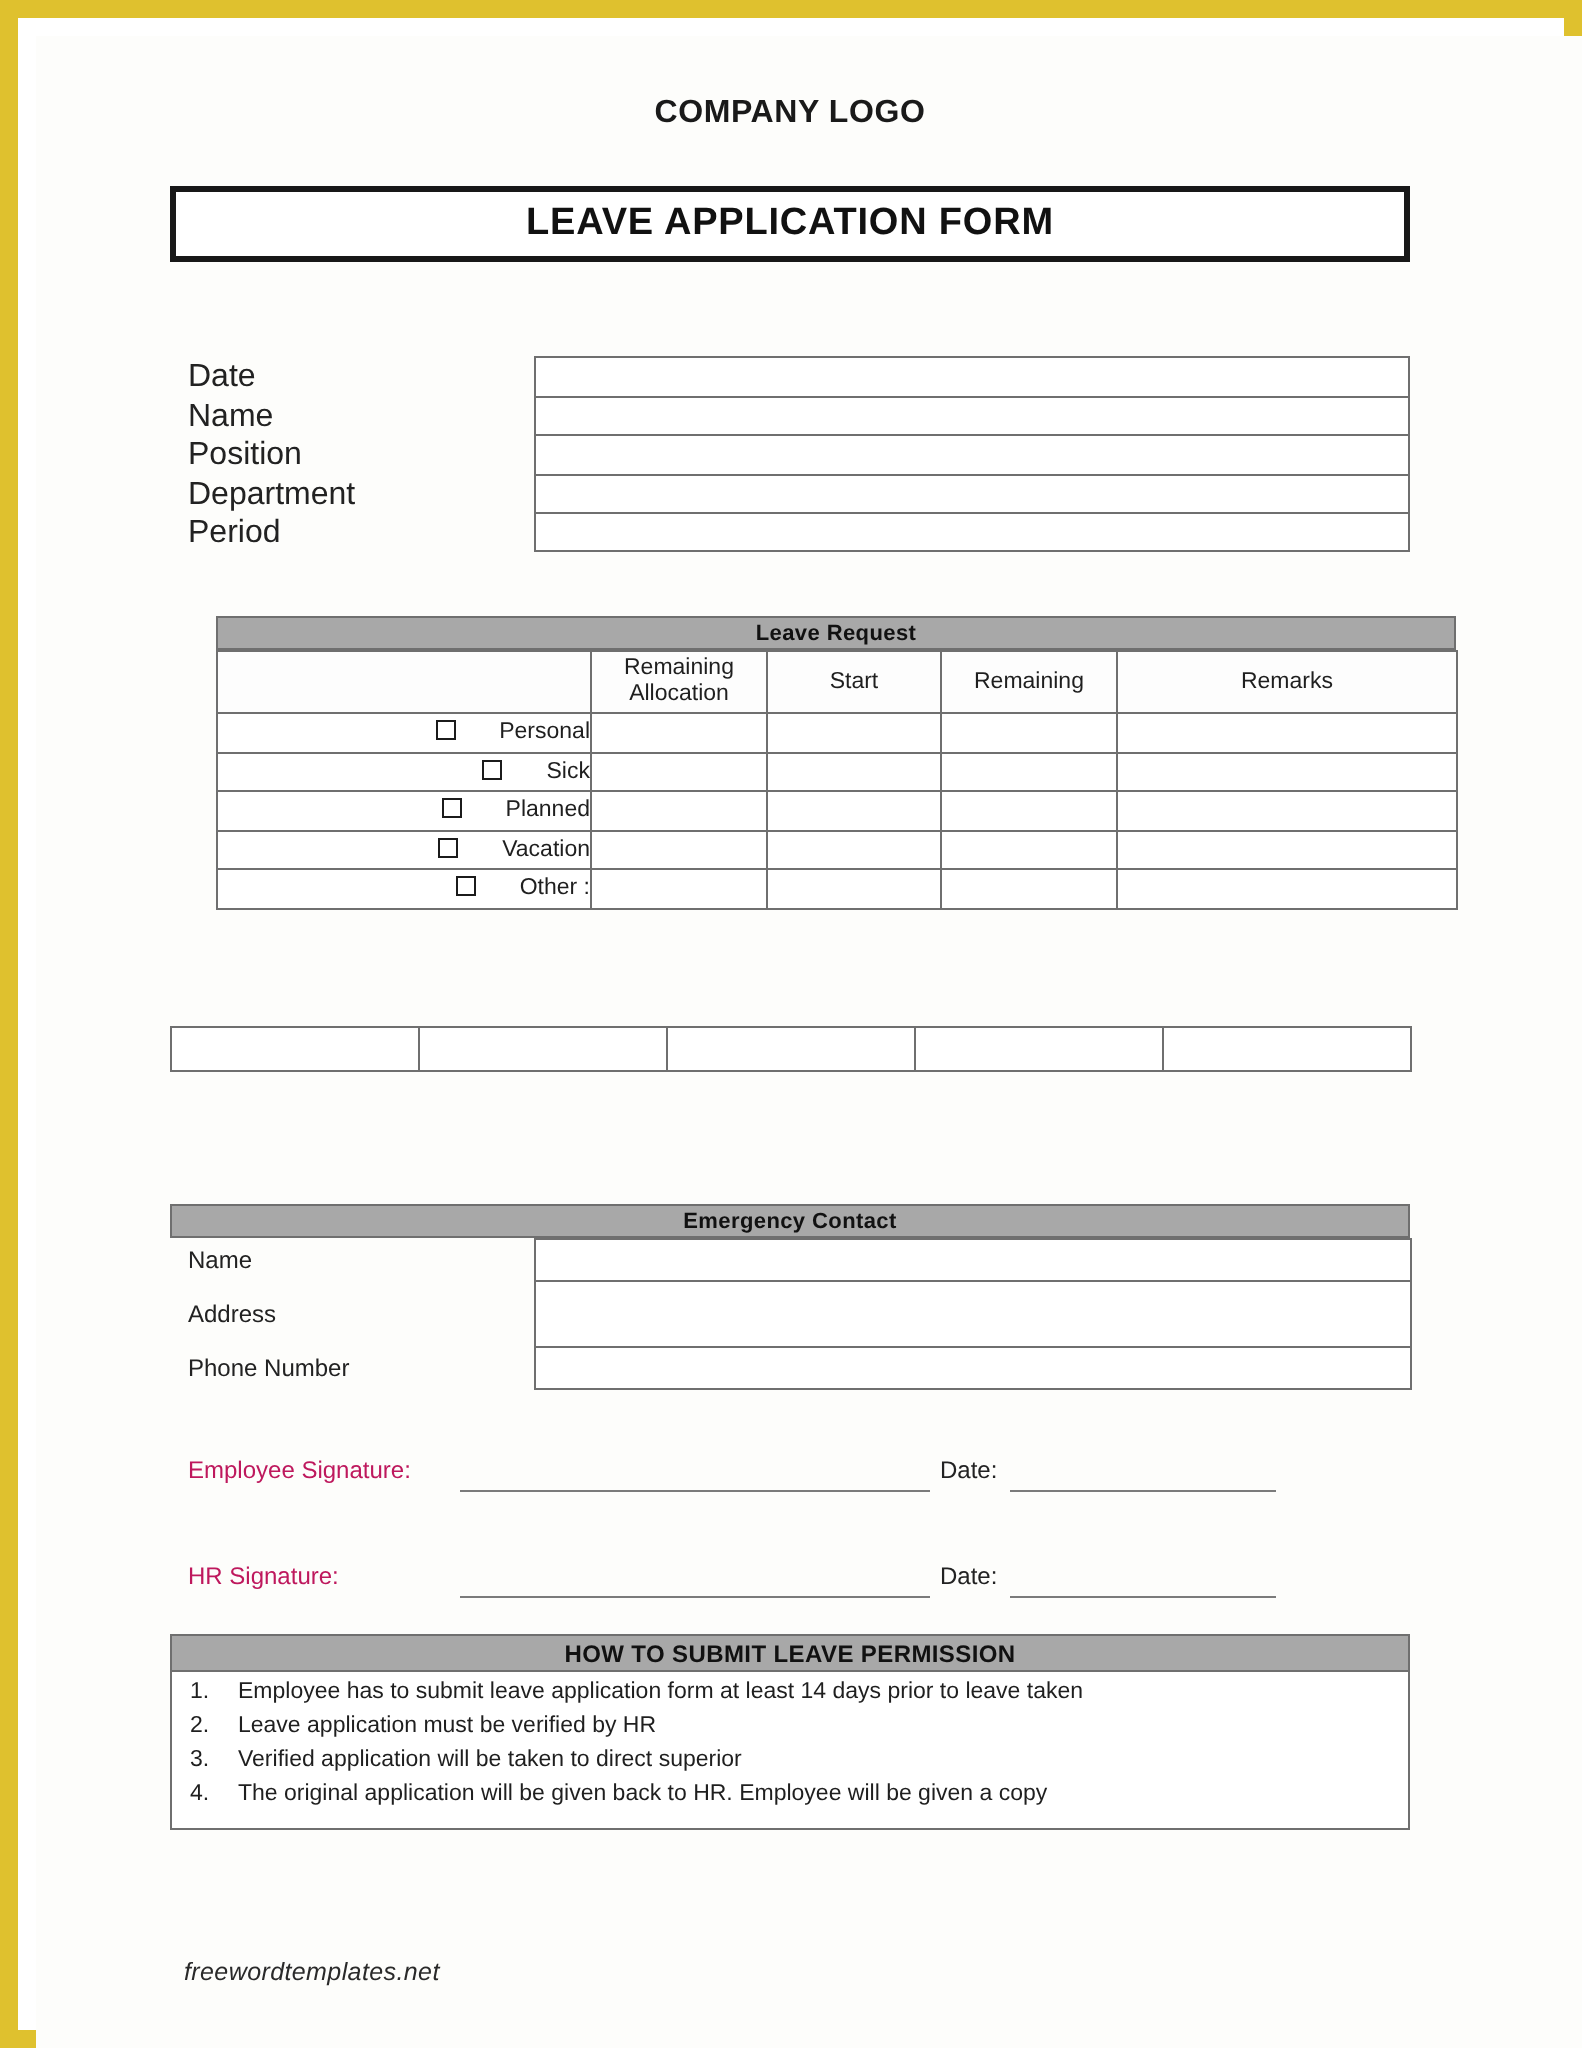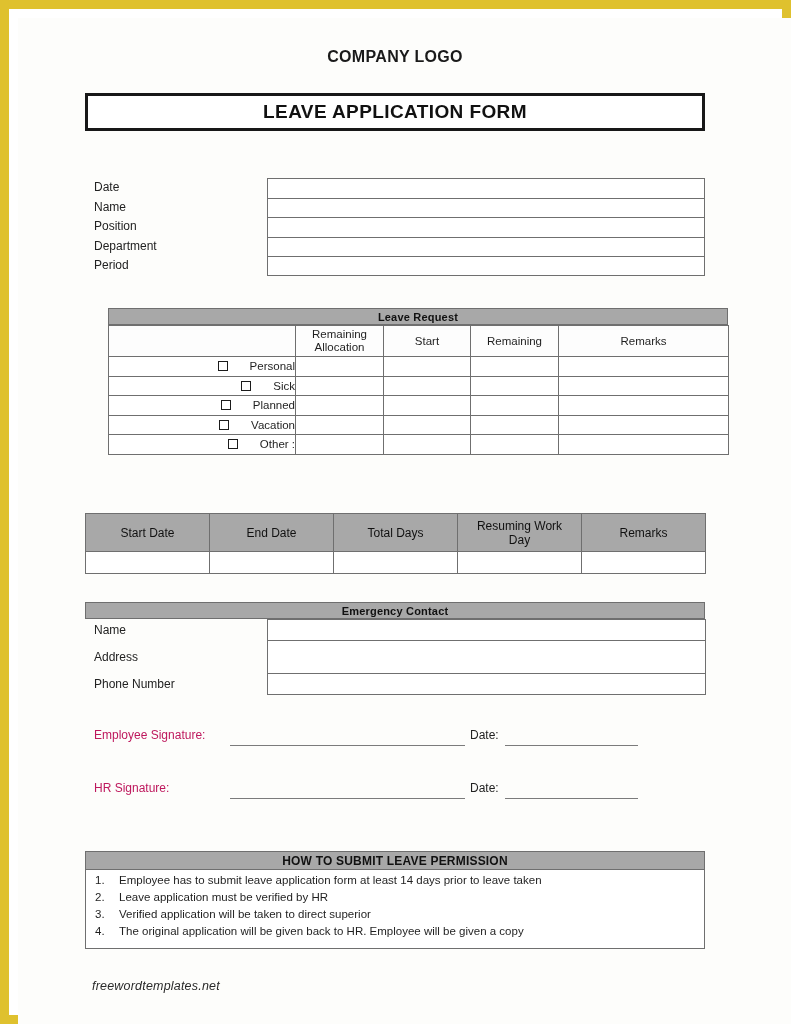--- a/index.html
+++ b/index.html
@@ -69,21 +69,21 @@
 
   
   .id-fields { position: absolute; left: 85px; top: 178px; width: 620px; }
   .id-row {
     position: relative;
     height: 19.5px;
   }
   .id-label {
     position: absolute;
     left: 9px; top: 2px;
-    font-size: 12px;
+    font-size: 16px;
     color: #222222;
   }
   .id-input {
     position: absolute;
     left: 182px; top: 0;
     width: 438px; height: 19.5px;
     box-sizing: border-box;
     border: 1px solid #6f6f6f;
     border-bottom: none;
     background: #ffffff;
@@ -356,30 +356,20 @@
   <div class="section" style="top:513px;">
     <table class="grid">
       <colgroup>
         <col style="width:124px">
           <col style="width:124px">
           <col style="width:124px">
           <col style="width:124px">
           <col style="width:124px">
       </colgroup>
       <tbody>
-        <tr class="dt-head">
-          <td>Start Date</td>
-          <td>End Date</td>
-          <td>Total Days</td>
-          <td>
-            <span>Resuming Work</span><br>
-            <span>Day</span>
-          </td>
-          <td>Remarks</td>
-        </tr>
         <tr class="dt-body">
           <td></td>
           <td></td>
           <td></td>
           <td></td>
           <td></td>
         </tr>
       </tbody>
     </table>
   </div>
@@ -420,21 +410,21 @@
 
   <div class="sig-block" style="top:781px;">
     <div class="sig-row">
       <span class="sig-label">HR Signature:</span>
       <div class="sig-line long"></div>
       <span class="sig-date-label">Date:</span>
       <div class="sig-line short"></div>
     </div>
   </div>
 
-  <div class="section" style="top:851px;border-radius:27px;">
+  <div class="section" style="top:817px;border-radius:27px;">
     <div class="band tall">HOW TO SUBMIT LEAVE PERMISSION</div>
 
     <div class="howto-box">
       <div class="howto-item">
         <span class="howto-num">1.</span>
         <span class="howto-text">Employee has to submit leave application form at least 14 days prior to leave taken</span>
       </div>
       <div class="howto-item">
         <span class="howto-num">2.</span>
         <span class="howto-text">Leave application must be verified by HR</span>

